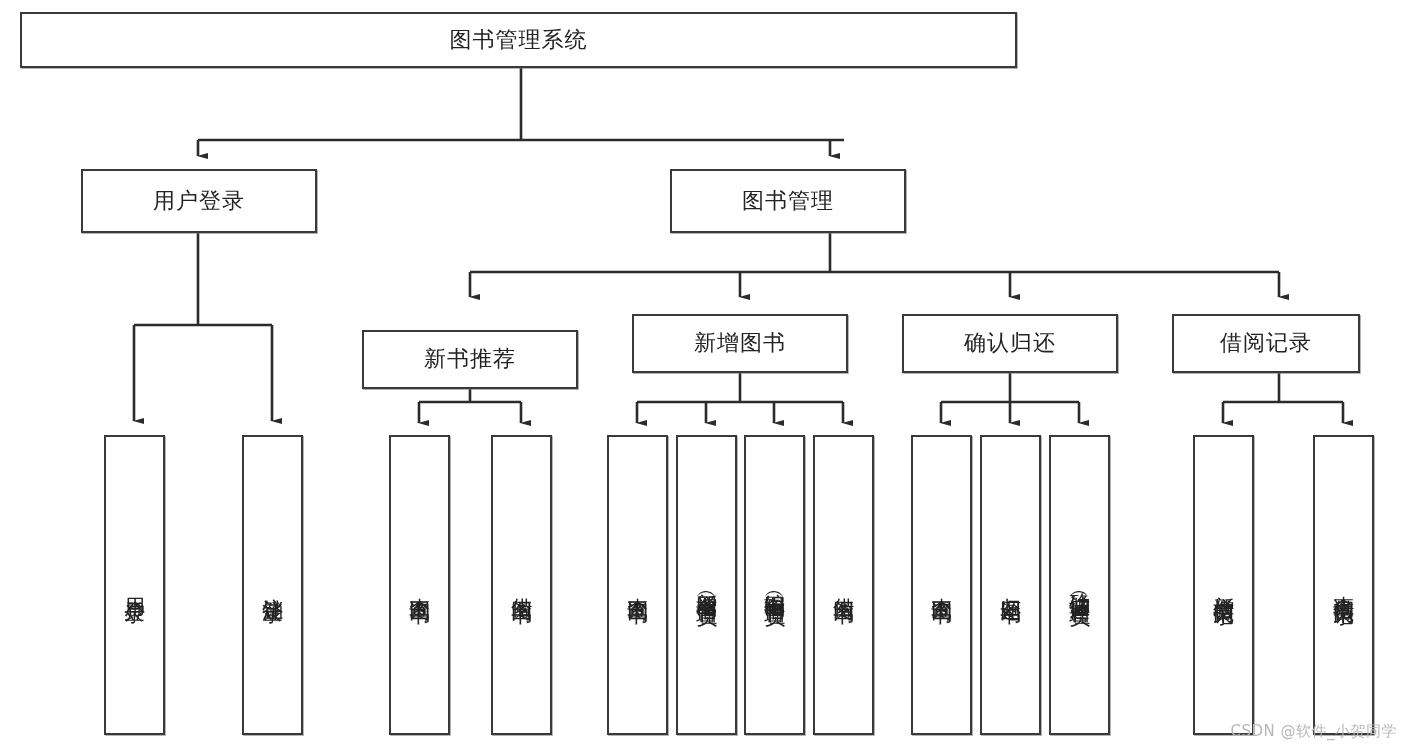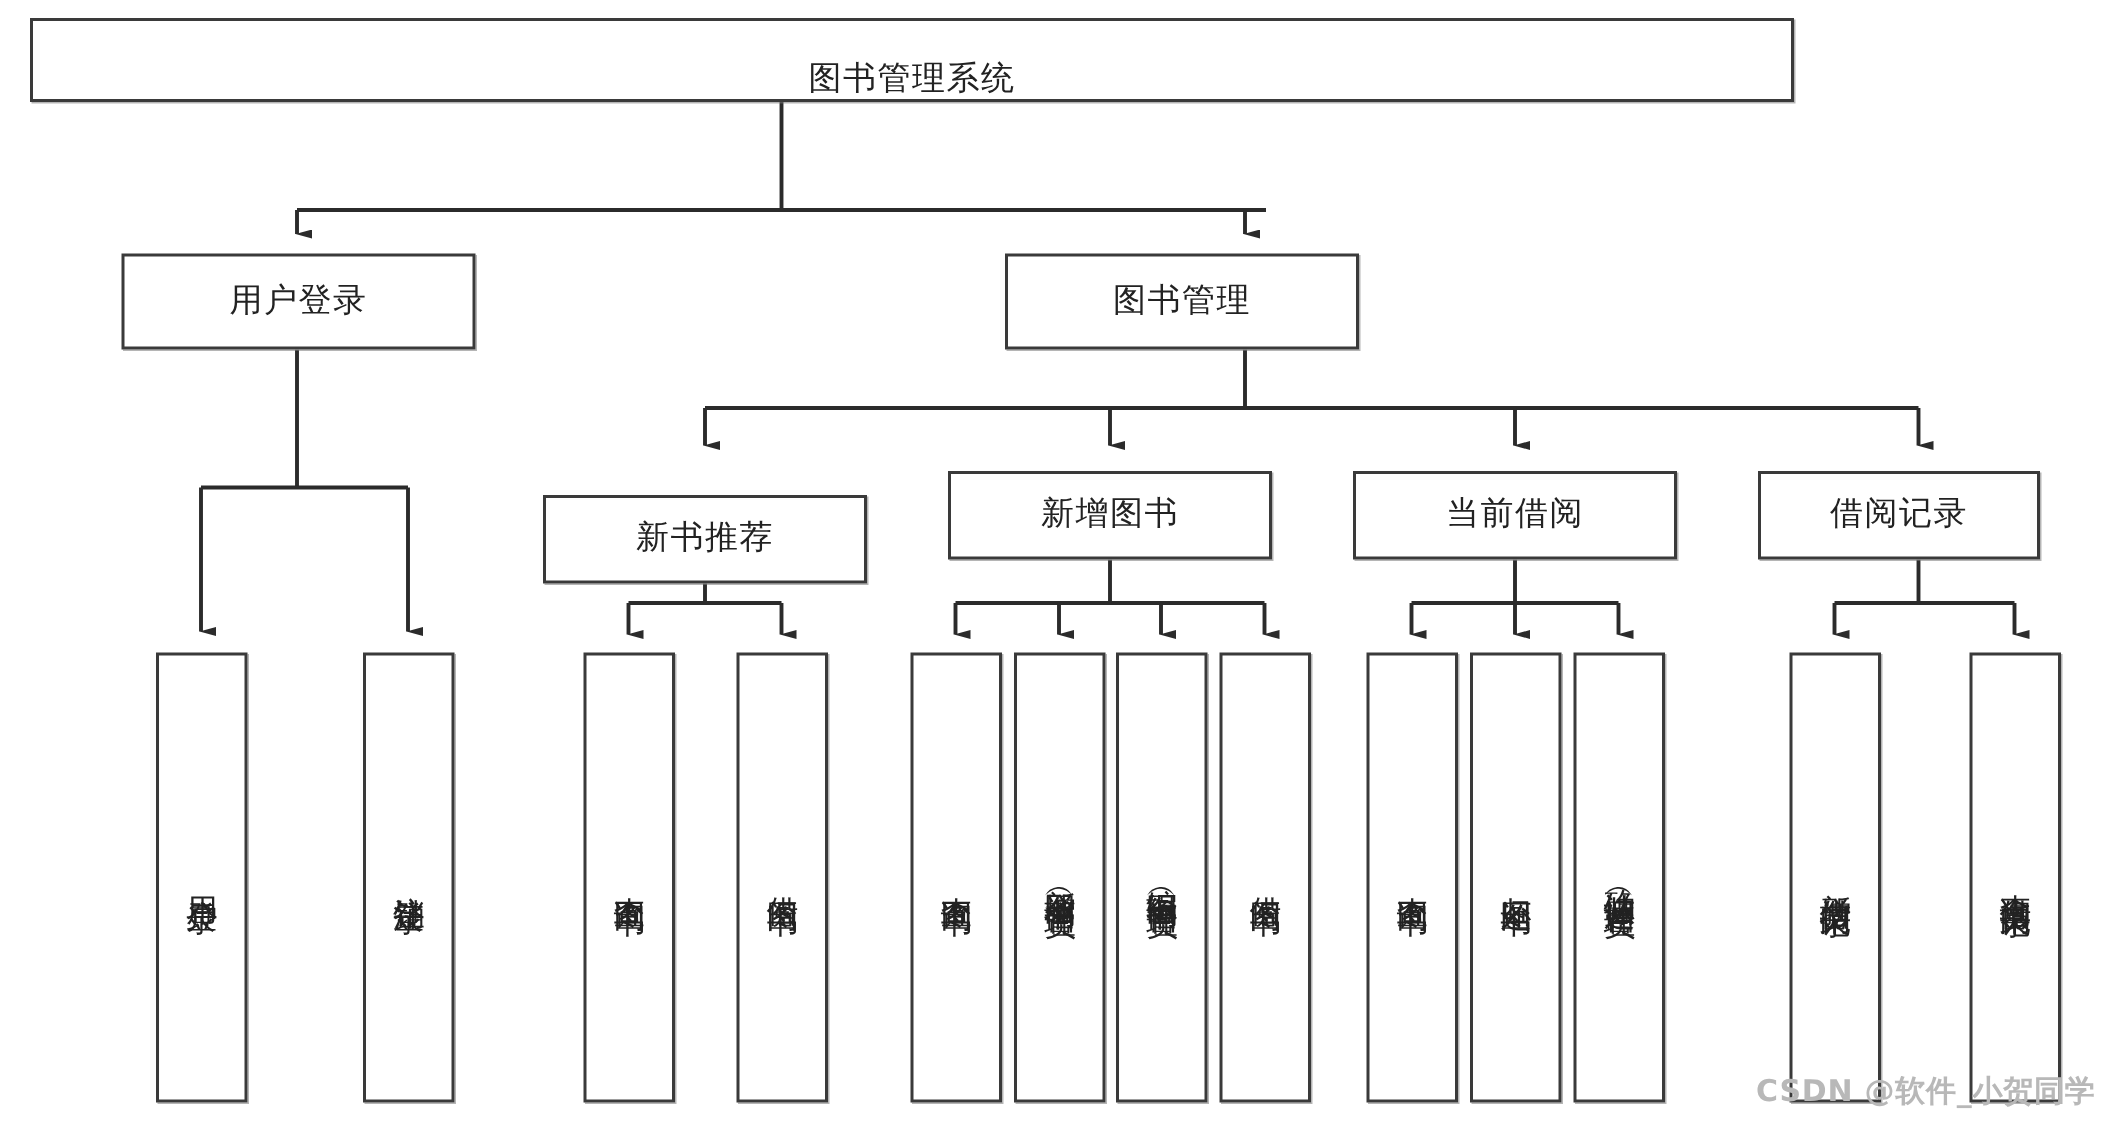--- a/index.html
+++ b/index.html
@@ -55,26 +55,25 @@
     display: block;
   }
   .node.vertical .node-label {
     writing-mode: vertical-rl;
     text-orientation: upright;
   }
   #watermark {
     position: absolute;
     right: 8px;
     bottom: 6px;
-    font-size: 20px;
+    font-size: 15px;
     color: #b8b8b8;
     letter-spacing: 0.5px;
     white-space: nowrap;
     pointer-events: none;
-    font-weight: bold;
   }
 </style>
 </head>
 <body>
 
 <div id="diagram-root">
 
   <svg class="edges" viewBox="0 0 1405 747">
     <defs>
       <marker id="arrowhead" markerWidth="10" markerHeight="12" refX="3" refY="10" orient="auto" markerUnits="userSpaceOnUse">
@@ -119,39 +118,39 @@
       <path d="M1079,402 L1079,423" marker-end="url(#arrowhead)"></path>
 
       <path d="M1279,373 L1279,402"></path>
       <path d="M1223,402 L1343,402"></path>
       <path d="M1223,402 L1223,423" marker-end="url(#arrowhead)"></path>
       <path d="M1343,402 L1343,423" marker-end="url(#arrowhead)"></path>
 
     </g>
   </svg>
 
-  <div class="node horizontal" style="left:20px; top:12px; width:1176px; height:56px;align-items:flex-end;">
+  <div class="node horizontal" style="left:20px; top:12px; width:997px; height:56px;">
     <span class="node-label">图书管理系统</span>
   </div>
 
   <div class="node horizontal" style="left:81px; top:169px; width:236px; height:64px;">
     <span class="node-label">用户登录</span>
   </div>
   <div class="node horizontal" style="left:670px; top:169px; width:236px; height:64px;">
     <span class="node-label">图书管理</span>
   </div>
 
   <div class="node horizontal" style="left:362px; top:330px; width:216px; height:59px;">
     <span class="node-label">新书推荐</span>
   </div>
   <div class="node horizontal" style="left:632px; top:314px; width:216px; height:59px;">
     <span class="node-label">新增图书</span>
   </div>
   <div class="node horizontal" style="left:902px; top:314px; width:216px; height:59px;">
-    <span class="node-label">当前借阅</span>
+    <span class="node-label">确认归还</span>
   </div>
   <div class="node horizontal" style="left:1172px; top:314px; width:188px; height:59px;">
     <span class="node-label">借阅记录</span>
   </div>
 
   <div class="node vertical" style="left:104px; top:435px; width:61px; height:300px;">
     <span class="node-label">用户登录</span>
   </div>
   <div class="node vertical" style="left:242px; top:435px; width:61px; height:300px;">
     <span class="node-label">注销登录</span>

